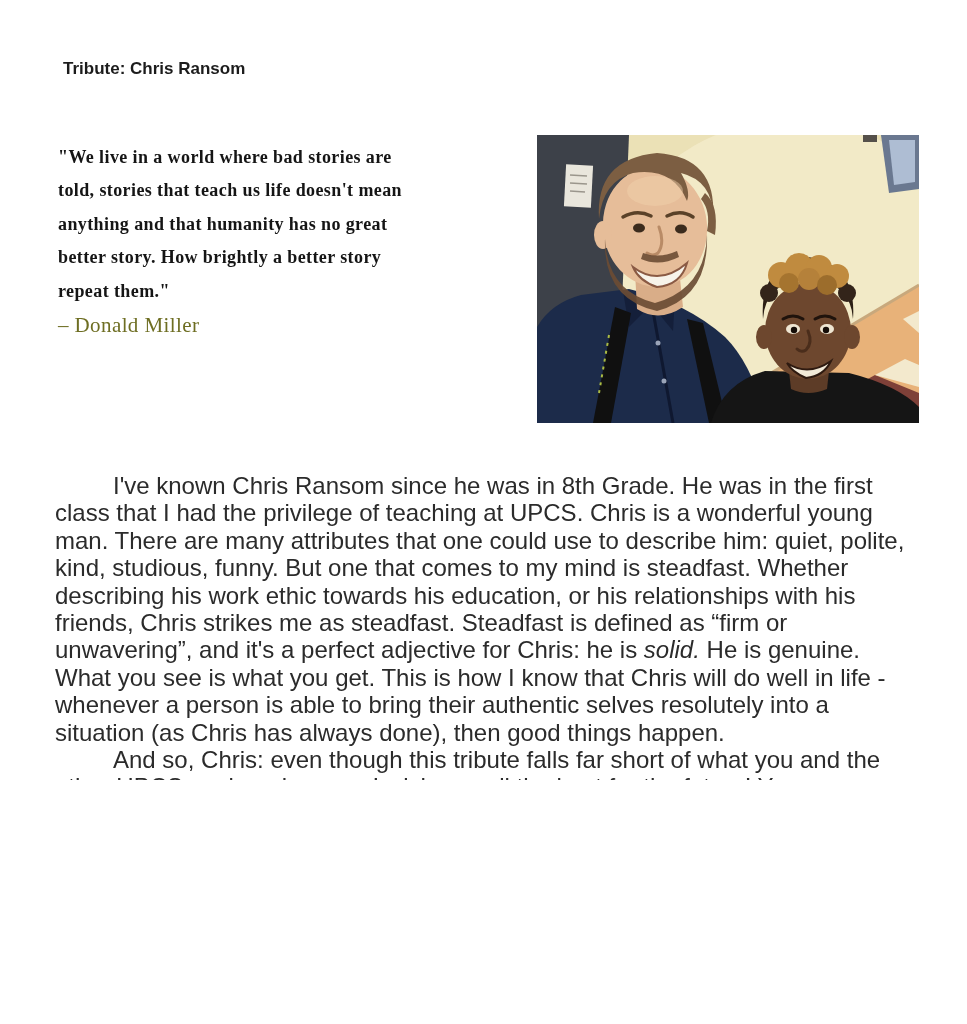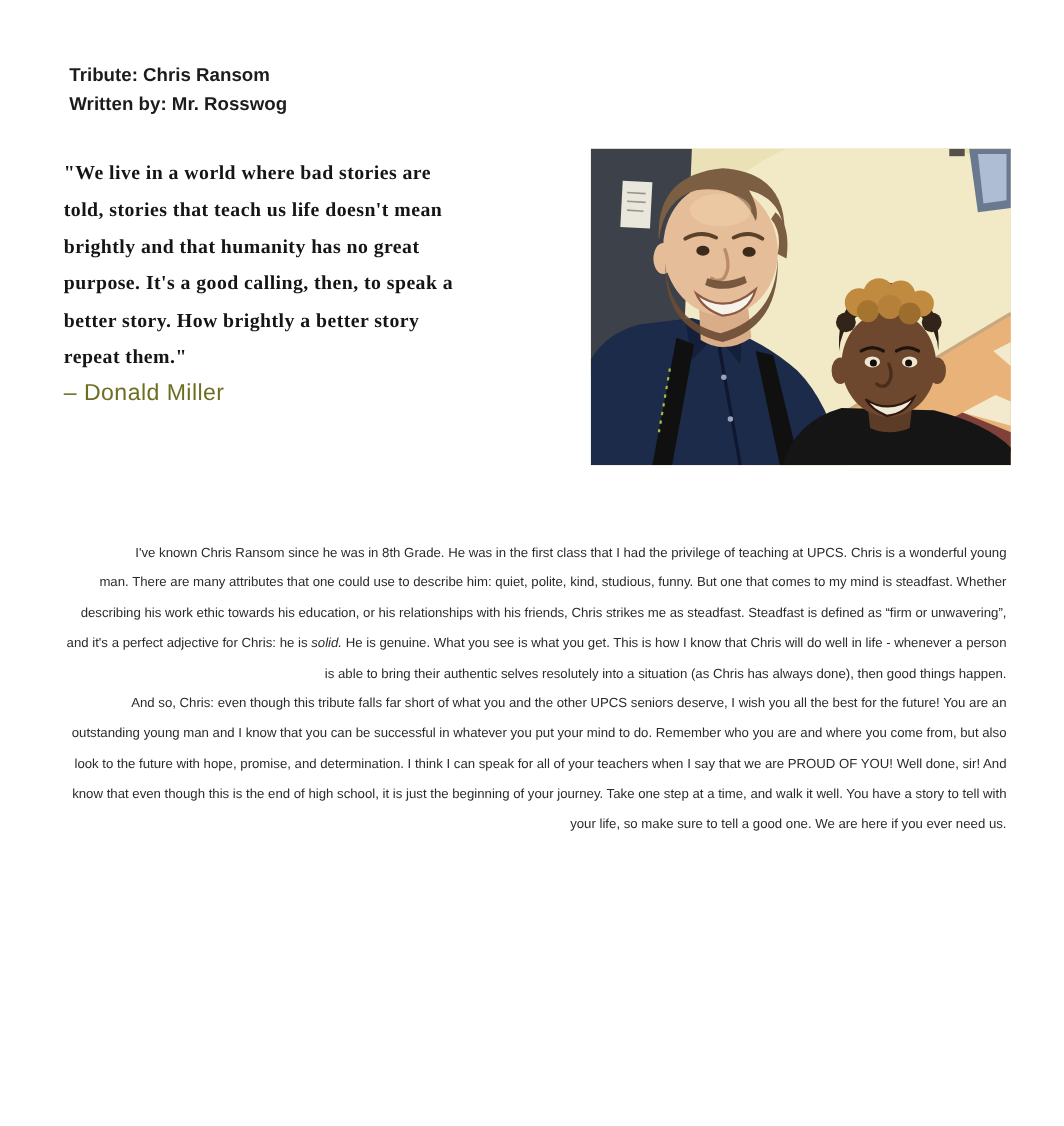--- a/index.html
+++ b/index.html
@@ -20,21 +20,21 @@
   
   .quote-block{
     position:absolute;left:58px;top:141px;width:478px;
     font-family:cursive;
     font-size:18px;line-height:33.4px;letter-spacing:.4px;
     font-weight:600;color:#151515;
   }
   .q-line{white-space:nowrap;}
   .attribution{
     margin-top:5px;
-    font-family:Liberation Sans, sans-serif;
+    font-family:Liberation Serif, serif;
     font-size:21px;line-height:24px;font-weight:400;
     color:var(--attribution-olive,#6e6e23);
   }
   
   .photo{
     position:absolute;left:537px;top:135px;width:382px;height:288px;
     margin:0;overflow:hidden;background:#ebe1b6;
   }
   .photo svg{display:block;width:100%;height:100%;}
   .ph-wall{fill:var(--photo-wall,#ebe1b6);}
@@ -44,22 +44,22 @@
   .ph-tile-cream{fill:var(--photo-floor-cream,#f3e9cd);}
   .ph-tile-maroon{fill:var(--photo-floor-maroon,#7e4038);}
   .ph-shirt-t{fill:var(--photo-shirt-teacher,#1c2b4a);}
   .ph-shirt-s{fill:var(--photo-shirt-student,#151515);}
   .ph-skin-t{fill:var(--photo-skin-teacher,#e6bd99);}
   .ph-skin-s{fill:var(--photo-skin-student,#6d472e);}
   .ph-hair-t{fill:var(--photo-hair-teacher,#7c5e42);}
   .ph-hair-s{fill:var(--photo-hair-student,#c08b3f);}
   
   .doc-body{
-    position:absolute;left:55px;top:489px;width:860px;
-    font-size:12px;line-height:27.4px;color:var(--body-text,#2b2b2b);text-align:right;
+    position:absolute;left:55px;top:472px;width:860px;
+    font-size:24px;line-height:27.4px;color:var(--body-text,#2b2b2b);
   }
   .doc-body p{margin:0;text-indent:58px;}
   .doc-body em{font-style:italic;}
   
   .closing{
     position:absolute;left:55px;top:957px;
     font-size:19px;line-height:24px;color:var(--body-text,#2b2b2b);text-align:center;
   }
   .closing p{margin:0;}
   .signature{
@@ -69,28 +69,26 @@
     font-family:"DejaVu Sans", sans-serif;
   }
 </style>
 </head>
 <body>
 
 <div class="page">
 
   <header class="doc-header">
     <div>Tribute: Chris Ransom</div>
-    <div>Written by: Mr. Rosswog</div>
   </header>
 
   <section class="quote-block">
     <div class="q-line">"We live in a world where bad stories are</div>
     <div class="q-line">told, stories that teach us life doesn't mean</div>
-    <div class="q-line">brightly and that humanity has no great</div>
-    <div class="q-line">purpose. It's a good calling, then, to speak a</div>
+    <div class="q-line">anything and that humanity has no great</div>
     <div class="q-line">better story. How brightly a better story</div>
     <div class="q-line">repeat them."</div>
     <div class="attribution">– Donald Miller</div>
   </section>
 
   <figure class="photo" title="Selfie photo of a teacher in a navy shirt with lanyard and a smiling student with golden-tipped curly hair, in a school hallway with beige walls and checkered tile floor">
     <svg viewBox="0 0 382 288" preserveAspectRatio="none">
 
       <rect class="ph-wall" x="0" y="0" width="382" height="288"></rect>
       <ellipse class="ph-wall-light" cx="255" cy="135" rx="175" ry="150" opacity="0.85"></ellipse>

